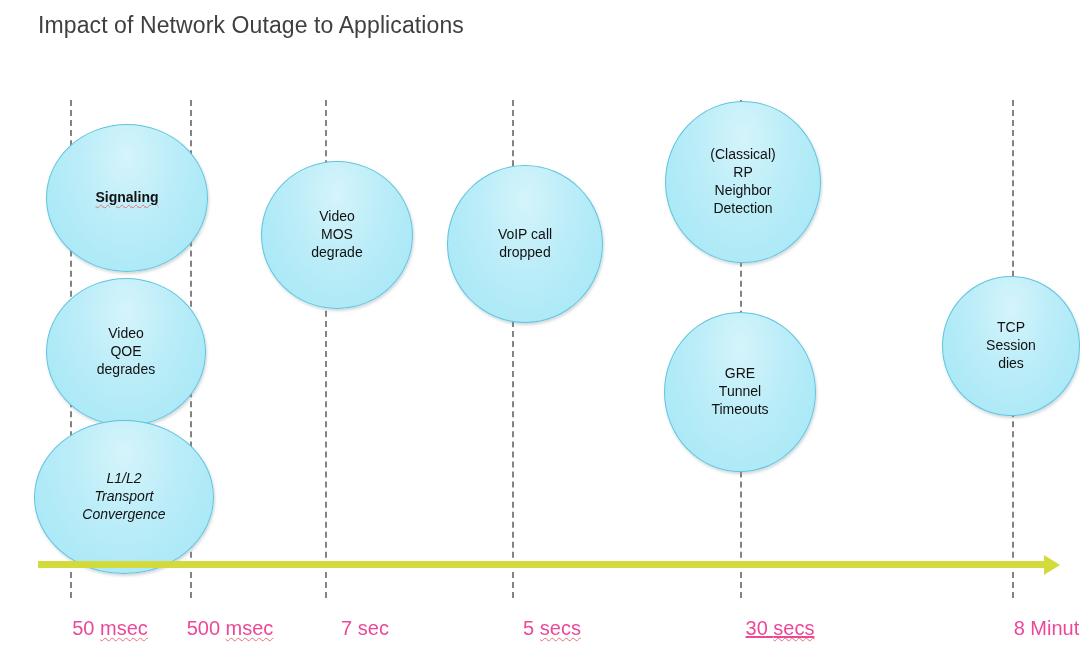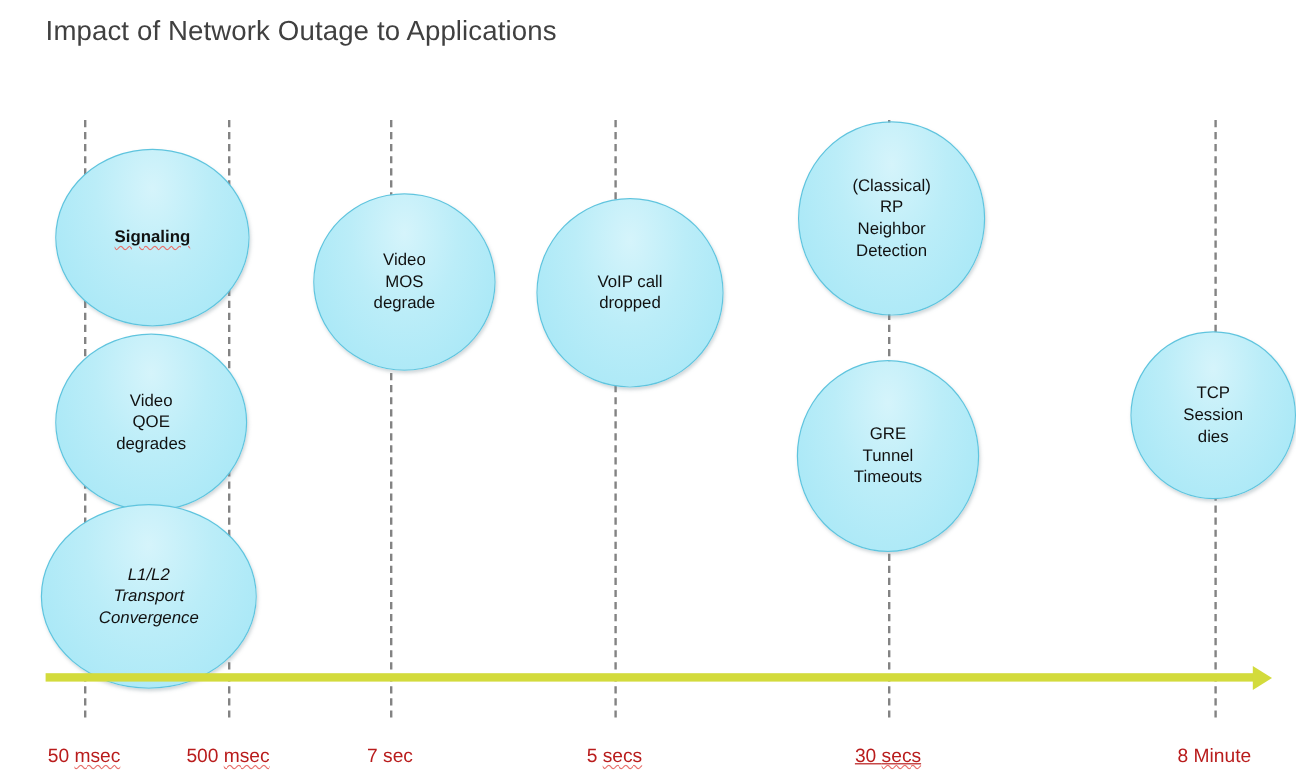--- a/index.html
+++ b/index.html
@@ -82,24 +82,25 @@
     text-decoration-style: wavy;
     text-decoration-color: #E8726E;
     text-decoration-thickness: 1px;
     text-underline-offset: 2px;
   }
 
   
   .tick-label {
     position: absolute;
     bottom: 6px;
-    font-size: 16px;
-    color: #b91c1c;
+    font-size: 20px;
+    color: #ec4899;
     white-space: nowrap;
     transform: translateX(-50%);
+    margin-left: 40px;
   }
 </style>
 </head>
 <body>
 
 <div id="slide">
 
   <div id="title">Impact of Network Outage to Applications</div>
 
   <div id="gridlines-layer">
@@ -133,21 +134,21 @@
       <div class="bubble sz-normal" style="left: 447px; top: 165px; width: 156px; height: 158px;">
         <span class="btext">VoIP call
 dropped</span>
       </div>
       <div class="bubble sz-normal" style="left: 665px; top: 101px; width: 156px; height: 162px;">
         <span class="btext">(Classical)
 RP
 Neighbor
 Detection</span>
       </div>
-      <div class="bubble sz-normal" style="left: 664px; top: 300px; width: 152px; height: 160px;">
+      <div class="bubble sz-normal" style="left: 664px; top: 312px; width: 152px; height: 160px;">
         <span class="btext">GRE
 Tunnel
 Timeouts</span>
       </div>
       <div class="bubble sz-normal" style="left: 942px; top: 276px; width: 138px; height: 140px;">
         <span class="btext">TCP
 Session
 dies</span>
       </div>
     </div>

